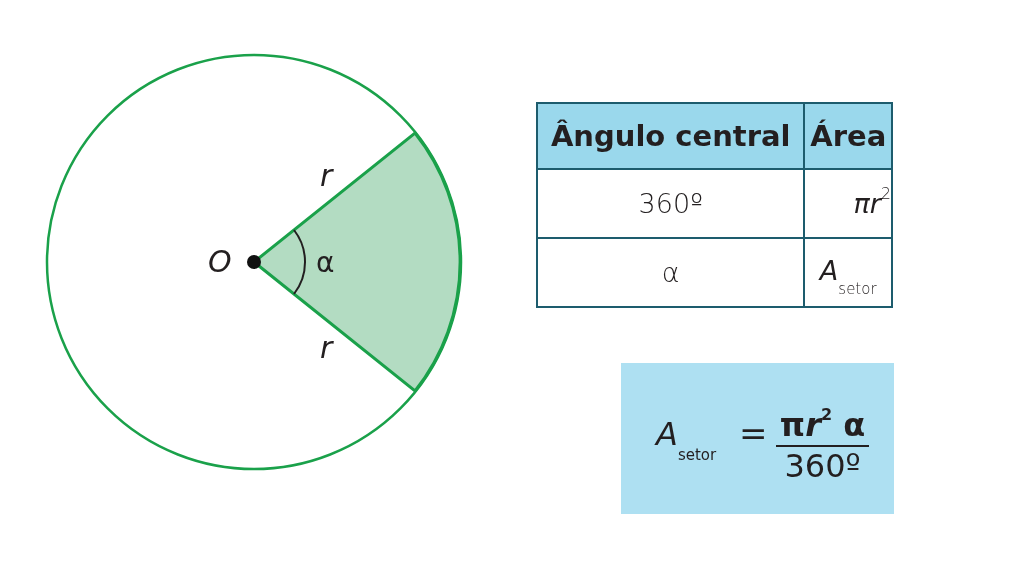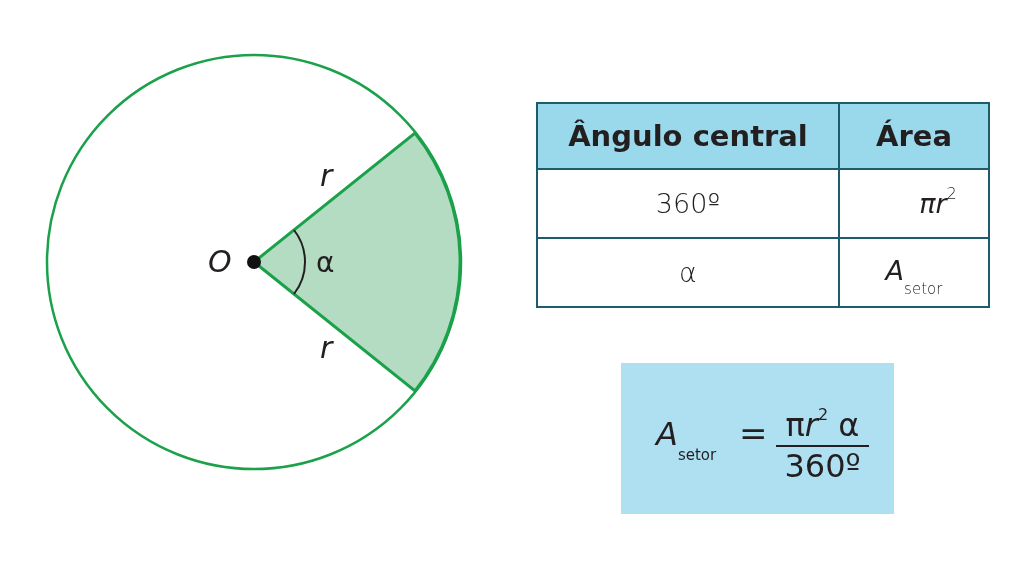--- a/index.html
+++ b/index.html
@@ -2,33 +2,33 @@
 <html><head>
 <meta charset="utf-8">
 <style>
   html, body { margin: 0; padding: 0; background: #ffffff; }
   body { width: 1024px; height: 576px; position: relative; overflow: hidden;
          font-family: "DejaVu Sans", sans-serif; color: #231f20; }
   .diagram { position: absolute; left: 0; top: 0; width: 520px; height: 576px; }
   .lbl { position: absolute; font-family: "DejaVu Sans", sans-serif; color: #231f20; }
   .it { font-style: italic; }
   table.tbl { position: absolute; left: 536px; top: 102px; border-collapse: collapse;
-              width: 454px; }
+              width: 357px; }
   table.tbl td, table.tbl th { border: 2px solid #1d5c6d; text-align: center; padding: 0; }
   table.tbl th { background: #9ad8ec; height: 64px; font-weight: bold; font-size: 29px; }
   table.tbl td { height: 67px; font-size: 27px; font-weight: 300; }
   th.c1 { width: 300px; }
   .sup { font-size: 16px; vertical-align: super; position: relative; top: -4px; }
   .sub { font-size: 15px; vertical-align: sub; position: relative; top: 8px; font-style: normal; }
   .formula { position: absolute; left: 621px; top: 363px; width: 273px; height: 151px;
              background: #aee0f2; }
   .f-lhs { position: absolute; left: 35px; top: 52px; font-size: 32px; }
   .f-eq { position: absolute; left: 118px; top: 50px; font-size: 34px; }
   .f-frac { position: absolute; left: 155px; top: 38px; width: 93px; text-align: center; }
-  .f-num { font-size: 32px; line-height: 36px; }
+  .f-num { font-size: 32px; line-height: 36px; font-weight: bold; }
   .f-bar { height: 2px; background: #231f20; margin: 2px 0 2px 0; }
   .f-den { font-size: 32px; line-height: 34px; }
 </style>
 </head>
 <body>
 
 <div class="diagram">
   <svg width="520" height="576">
     <circle cx="254" cy="262" r="207" fill="none" stroke="#1aa14a" stroke-width="2.5"></circle>
     <path d="M254,262 L415,133 A207,207 0 0 1 415,391 Z" fill="#b3dcc2" stroke="#1aa14a" stroke-width="3"></path>

